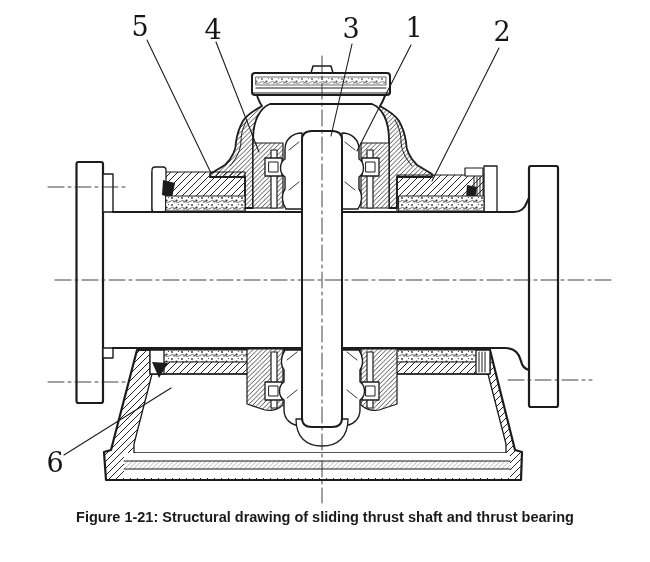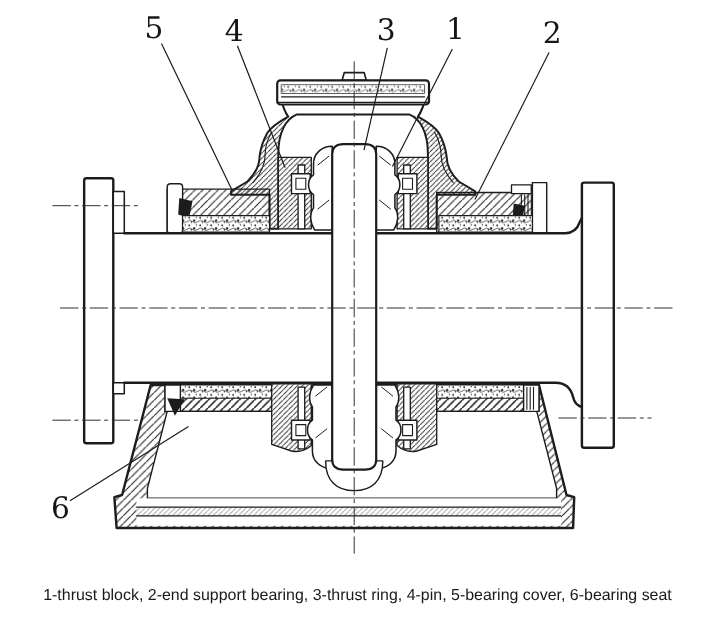--- a/index.html
+++ b/index.html
@@ -162,15 +162,15 @@
   </g>
 </svg>
 
 <span class="callout" style="left:140px;top:26px">5</span>
 <span class="callout" style="left:213px;top:29px">4</span>
 <span class="callout" style="left:351px;top:28px">3</span>
 <span class="callout" style="left:414px;top:27px">1</span>
 <span class="callout" style="left:502px;top:31px">2</span>
 <span class="callout" style="left:55px;top:462px">6</span>
 
-<div class="caption legend">1-thrust block, 2-end support bearing, 3-thrust ring, 4-pin, 5-bearing cover, 6-bearing seat</div>
+<div class="caption title">Figure 1-21: Structural drawing of sliding thrust shaft and thrust bearing</div>
 
 </div>
 
 </body></html>

